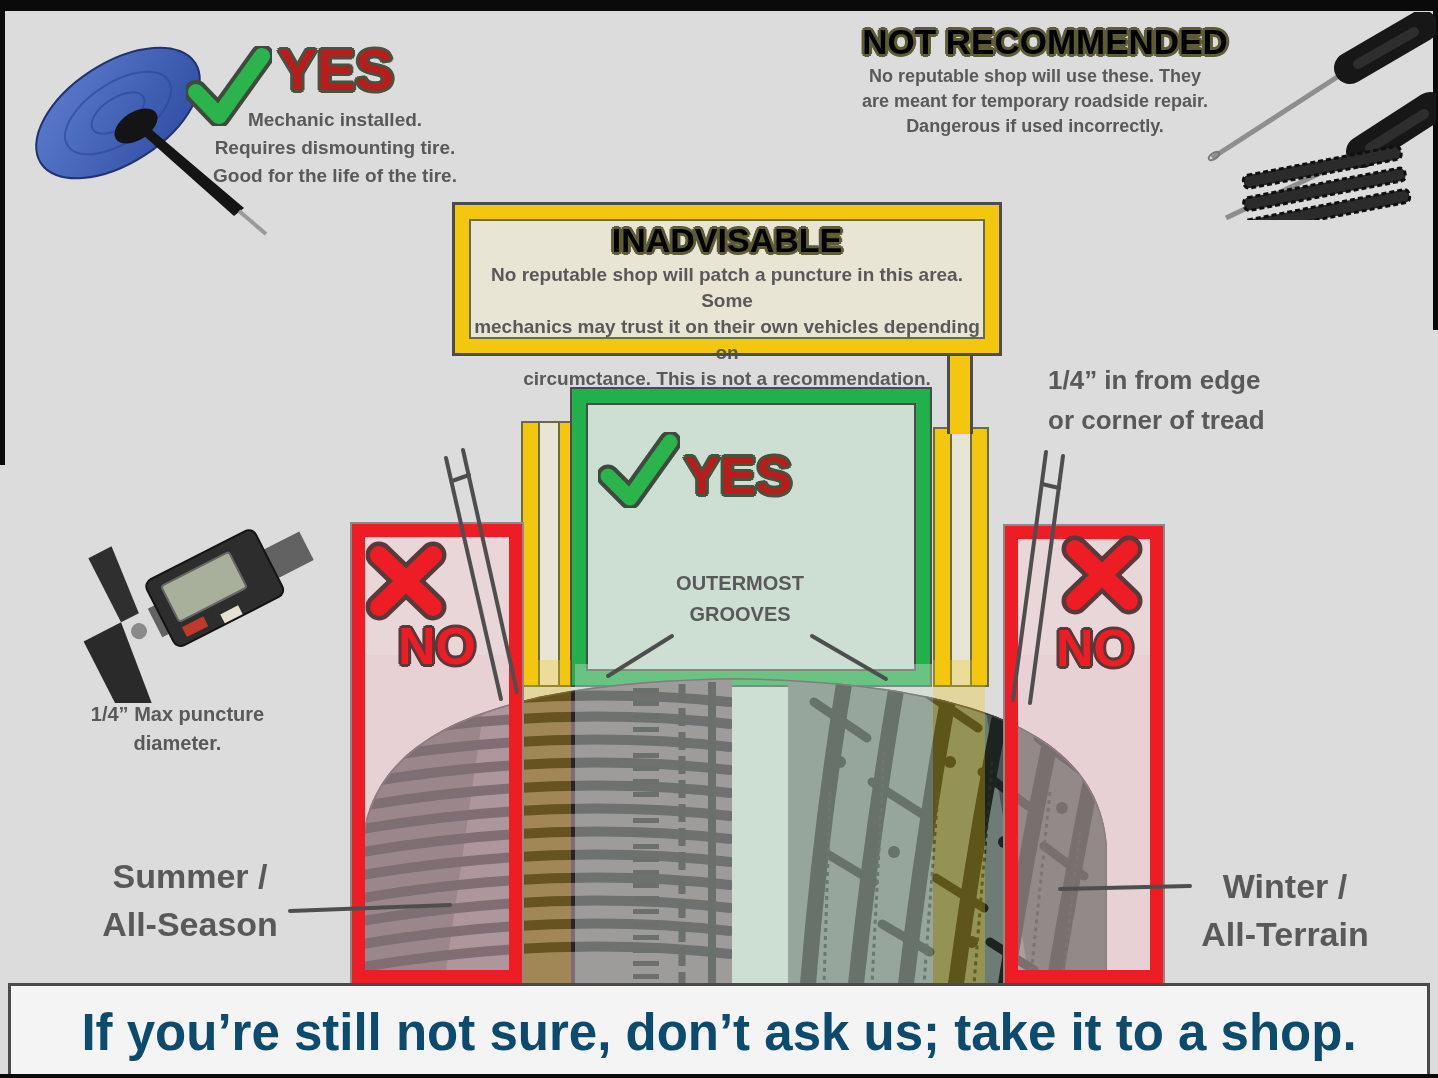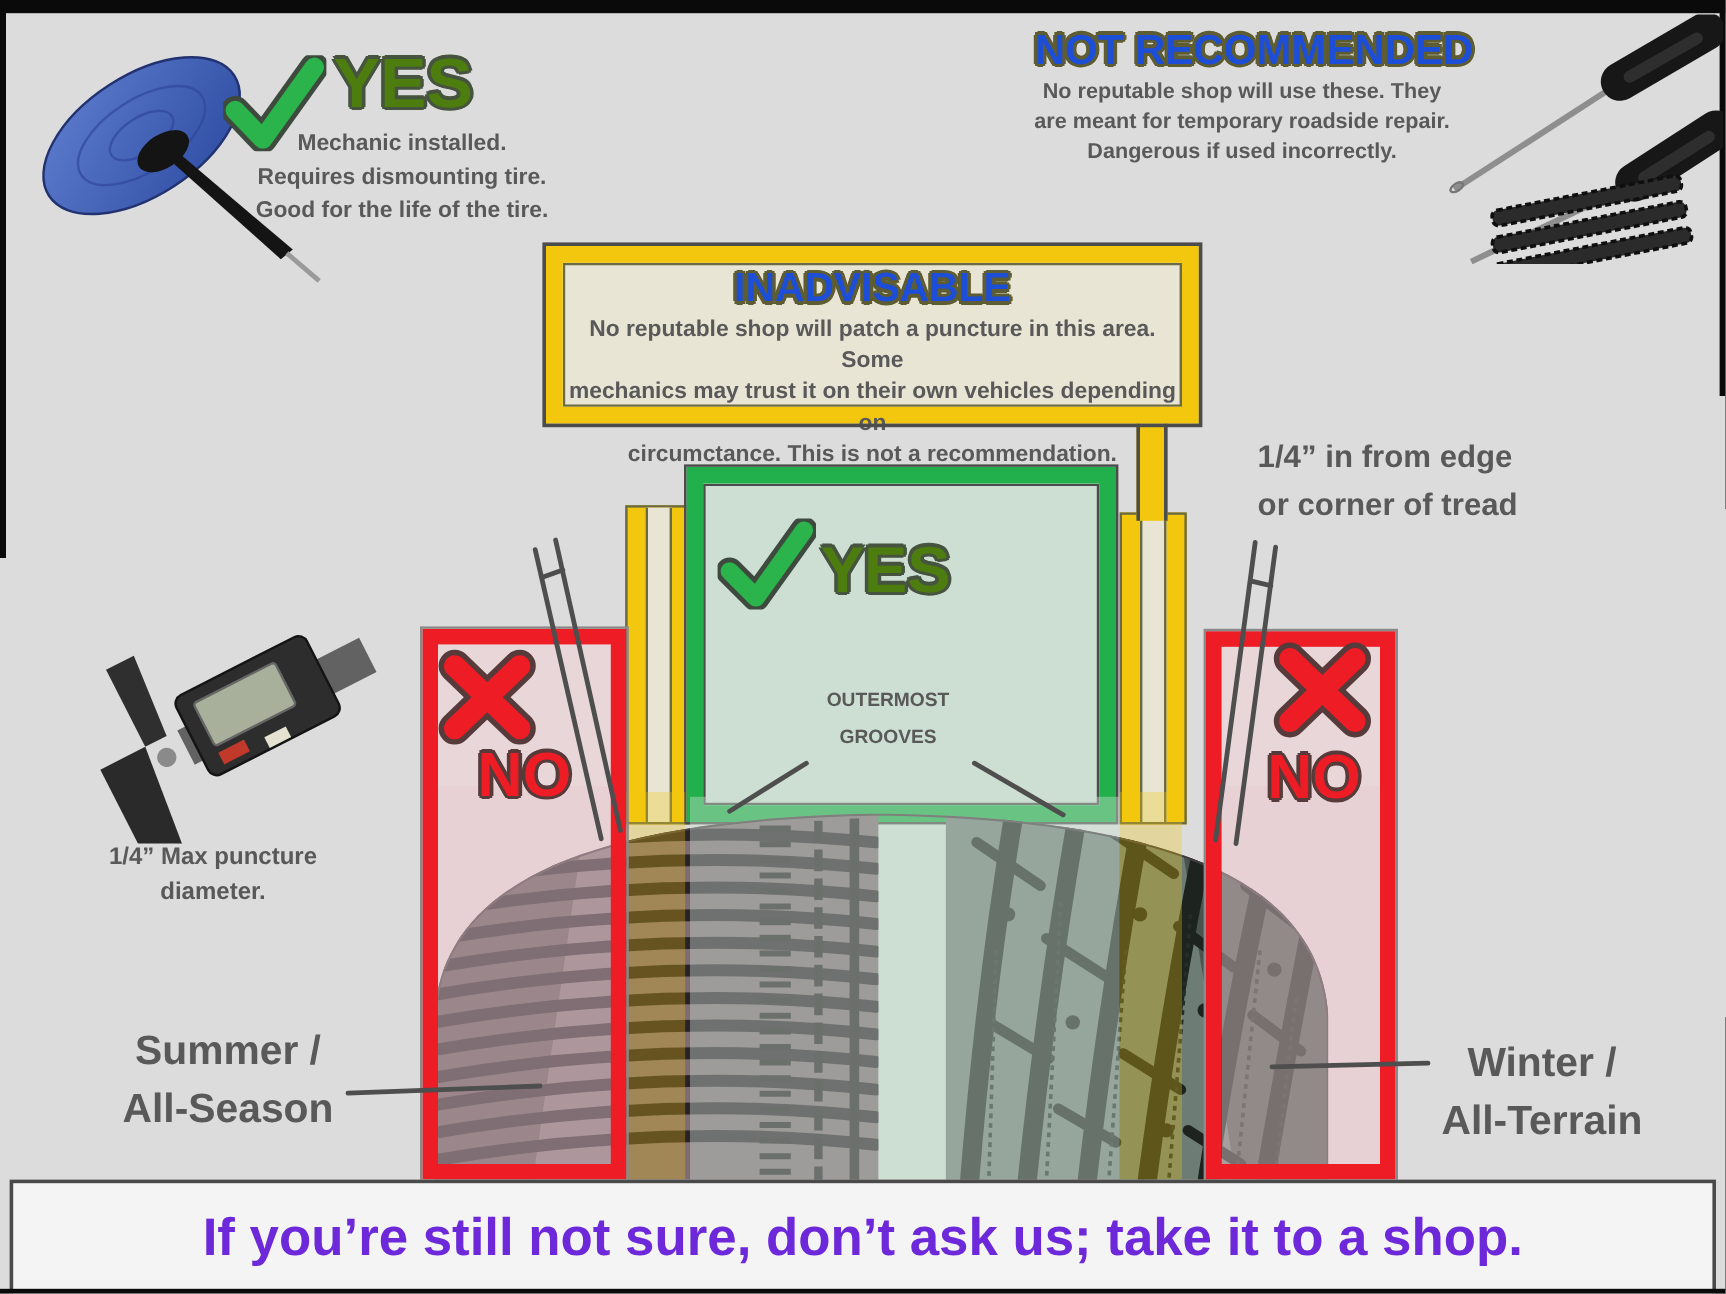--- a/index.html
+++ b/index.html
@@ -5,22 +5,22 @@
   html,body{margin:0;padding:0;background:#2a2a2a;}
   .canvas{
     position:relative;width:1438px;height:1078px;background:#dcdcdc;overflow:hidden;
     font-family:"Liberation Sans",sans-serif;font-weight:bold;color:#595959;
   }
   .abs{position:absolute;}
   .ctr{text-align:center;}
   
   .edge{background:#0a0a0a;}
   
-  .outline-green{color:#4d7c0f;text-shadow:3px 0 0 #46543f,-3px 0 0 #46543f,0 3px 0 #46543f,0 -3px 0 #46543f,2px 2px 0 #46543f,-2px 2px 0 #46543f,2px -2px 0 #46543f,-2px -2px 0 #46543f;}
-  .outline-yellow{color:#1d4ed8;text-shadow:3px 0 0 #5e5c33,-3px 0 0 #5e5c33,0 3px 0 #5e5c33,0 -3px 0 #5e5c33,2px 2px 0 #5e5c33,-2px 2px 0 #5e5c33,2px -2px 0 #5e5c33,-2px -2px 0 #5e5c33;}
+  .outline-green{color:#b91c1c;text-shadow:3px 0 0 #46543f,-3px 0 0 #46543f,0 3px 0 #46543f,0 -3px 0 #46543f,2px 2px 0 #46543f,-2px 2px 0 #46543f,2px -2px 0 #46543f,-2px -2px 0 #46543f;}
+  .outline-yellow{color:#000000;text-shadow:3px 0 0 #5e5c33,-3px 0 0 #5e5c33,0 3px 0 #5e5c33,0 -3px 0 #5e5c33,2px 2px 0 #5e5c33,-2px 2px 0 #5e5c33,2px -2px 0 #5e5c33,-2px -2px 0 #5e5c33;}
   .outline-red{color:#ee1c25;text-shadow:3px 0 0 #573a3a,-3px 0 0 #573a3a,0 3px 0 #573a3a,0 -3px 0 #573a3a,2px 2px 0 #573a3a,-2px 2px 0 #573a3a,2px -2px 0 #573a3a,-2px -2px 0 #573a3a;}
   .body-txt{line-height:28px;font-size:19px;}
   
   .inadvisable-box{
     left:455px;top:192px;width:516px;height:120px;background:#e9e5d5;
     border:14px solid #f2c70d;outline:3px solid #4c4c4c;box-shadow:inset 0 0 0 2px #6a6a45;
     z-index:4;text-align:center;margin-top:13px;
   }
   .stem{left:947px;top:335px;width:20px;height:99px;background:#f2c70d;border-left:3px solid #4c4c4c;border-right:3px solid #4c4c4c;z-index:3;}
   .green-box{
@@ -31,21 +31,21 @@
   .ystrip{background:#f2c70d;border:2px solid #6a6a45;z-index:2;}
   .ystrip .cream{position:absolute;left:15px;top:0;bottom:0;width:18px;background:#e9e5d5;border-left:2px solid #6a6a45;border-right:2px solid #6a6a45;}
   .red-fill{background:#e8d6d8;z-index:1;}
   .red-frame{border:13px solid #ee1c25;outline:2px solid #8a8a8a;background:transparent;z-index:6;}
   .pale-center{left:728px;top:640px;width:80px;height:343px;background:#ccdfd2;z-index:2;}
   .tint{z-index:5;pointer-events:none;}
   .footer-box{
     left:8px;top:983px;width:1416px;height:92px;background:#f4f4f4;border:3px solid #4a4a4a;
     z-index:8;display:flex;align-items:center;justify-content:center;
   }
-  .footer-box div{font-size:44px;color:#6d28d9;}
+  .footer-box div{font-size:51px;color:#0c4a6e;}
   .lines-svg{z-index:6;pointer-events:none;}
   svg{display:block;}
 </style>
 </head>
 <body>
 
 <div class="canvas">
 
   <div class="abs edge" style="left:0;top:0;width:1438px;height:11px"></div>
   <div class="abs edge" style="left:0;top:0;width:5px;height:465px"></div>
@@ -131,21 +131,21 @@
   <div class="abs pale-center"></div>
 
   <div class="abs red-fill" style="left:352px;top:524px;width:170px;height:459px;"></div>
   <div class="abs red-fill" style="left:1005px;top:526px;width:158px;height:457px;"></div>
 
   <svg class="abs" style="left:598px;top:432px;z-index:4" width="82" height="76" viewBox="0 0 82 76">
     <path d="M10,44 L32,66 L72,10" fill="none" stroke="#3e4a3e" stroke-width="23" stroke-linecap="round" stroke-linejoin="round"></path>
     <path d="M10,44 L32,66 L72,10" fill="none" stroke="#2bb34c" stroke-width="15" stroke-linecap="round" stroke-linejoin="round"></path>
   </svg>
   <div class="abs outline-green" style="left:684px;top:444px;font-size:54px;z-index:4">YES</div>
-  <div class="abs ctr" style="left:640px;top:568px;width:200px;font-size:16px;line-height:31px;z-index:4">
+  <div class="abs ctr" style="left:640px;top:568px;width:200px;font-size:20px;line-height:31px;z-index:4">
     <div>OUTERMOST</div>
     <div>GROOVES</div>
   </div>
 
   <svg class="abs" style="left:362px;top:642px;z-index:3" width="745" height="342" viewBox="0 0 745 342">
     <defs>
       <clipPath id="cpDome">
           <path d="M0,342 L0,205 C6,100 115,40 372,36 C630,40 738,100 745,205 L745,342 Z"></path>
         </clipPath>
       <clipPath id="cpL">

